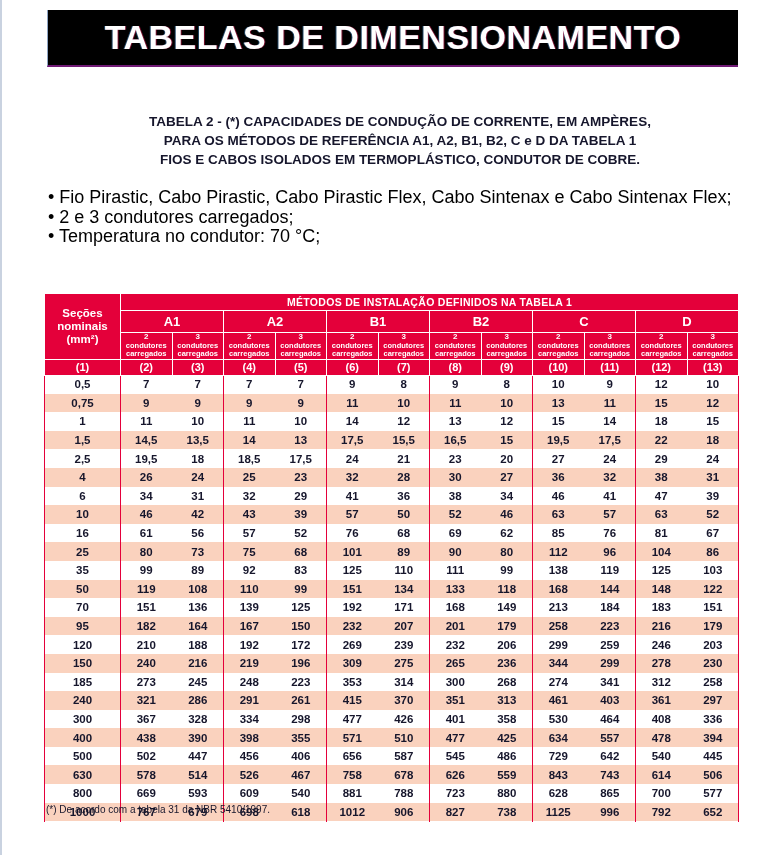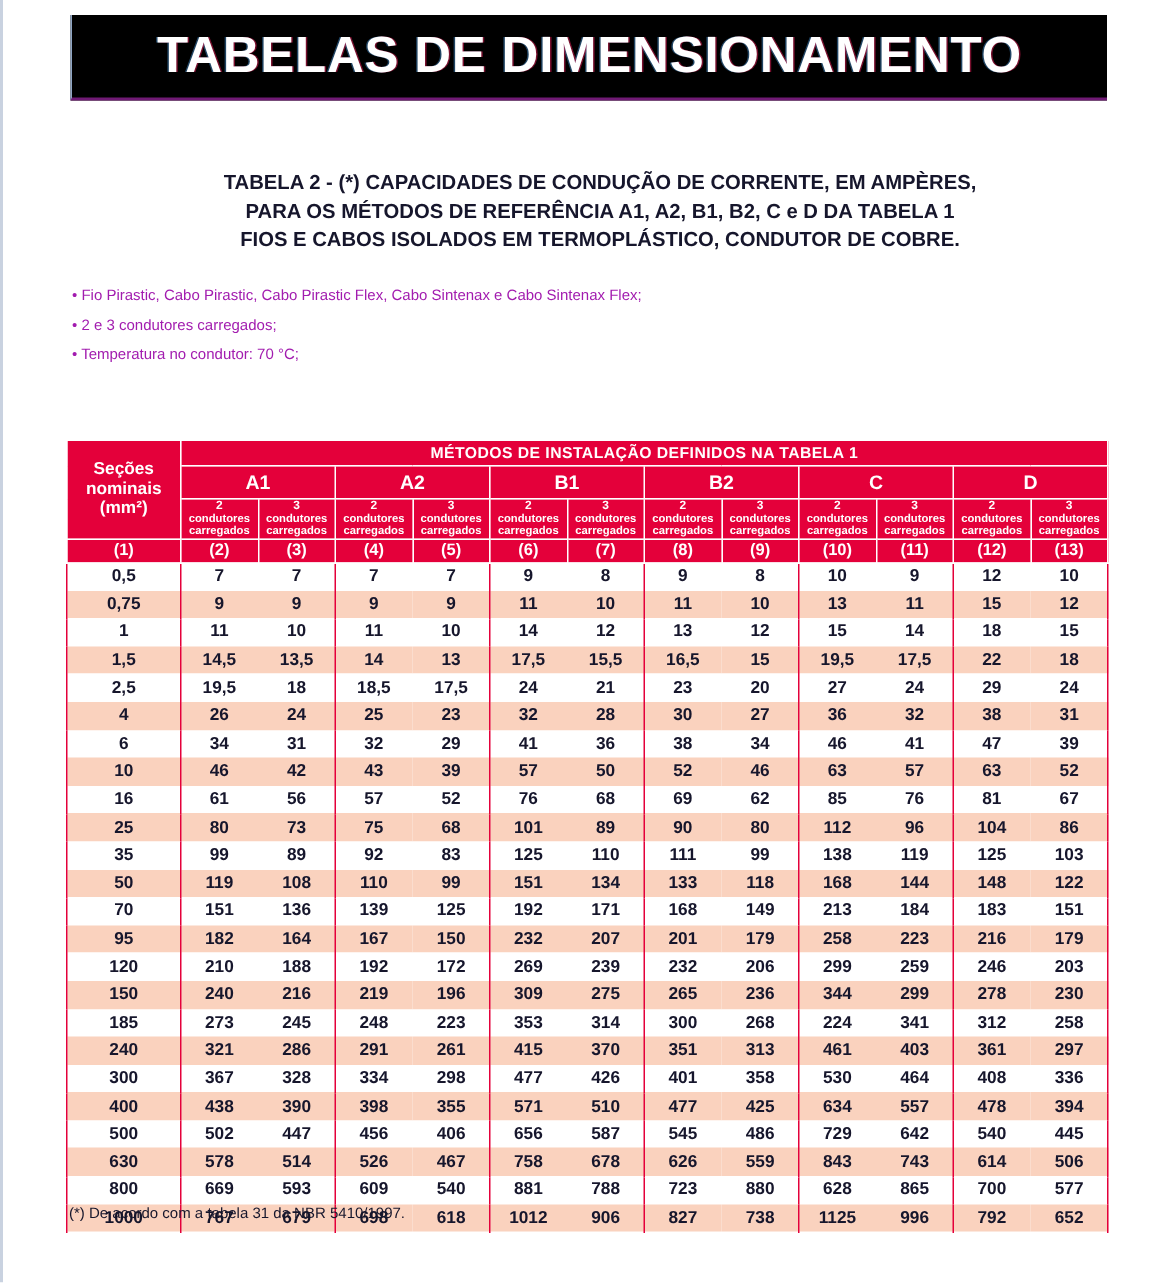--- a/index.html
+++ b/index.html
@@ -65,23 +65,23 @@
   }
 
   
   .bullets {
     position: absolute;
     left: 48px;
     top: 188px;
     width: 700px;
   }
   .bullet-item {
-    font-size: 10px;
+    font-size: 18px;
     line-height: 19.5px;
-    color: #a21caf;
+    color: #000000;
     white-space: nowrap;
   }
 
   
   .table-wrap {
     position: absolute;
     left: 44px;
     top: 293px;
     width: 694px;
   }
@@ -480,21 +480,21 @@
         <tr>
           <td class="first-col grp-end">185</td>
           <td>273</td>
           <td class="grp-end">245</td>
           <td>248</td>
           <td class="grp-end">223</td>
           <td>353</td>
           <td class="grp-end">314</td>
           <td>300</td>
           <td class="grp-end">268</td>
-          <td>224</td>
+          <td>274</td>
           <td class="grp-end">341</td>
           <td>312</td>
           <td class="grp-end">258</td>
         </tr>
         <tr class="alt">
           <td class="first-col grp-end">240</td>
           <td>321</td>
           <td class="grp-end">286</td>
           <td>291</td>
           <td class="grp-end">261</td>

